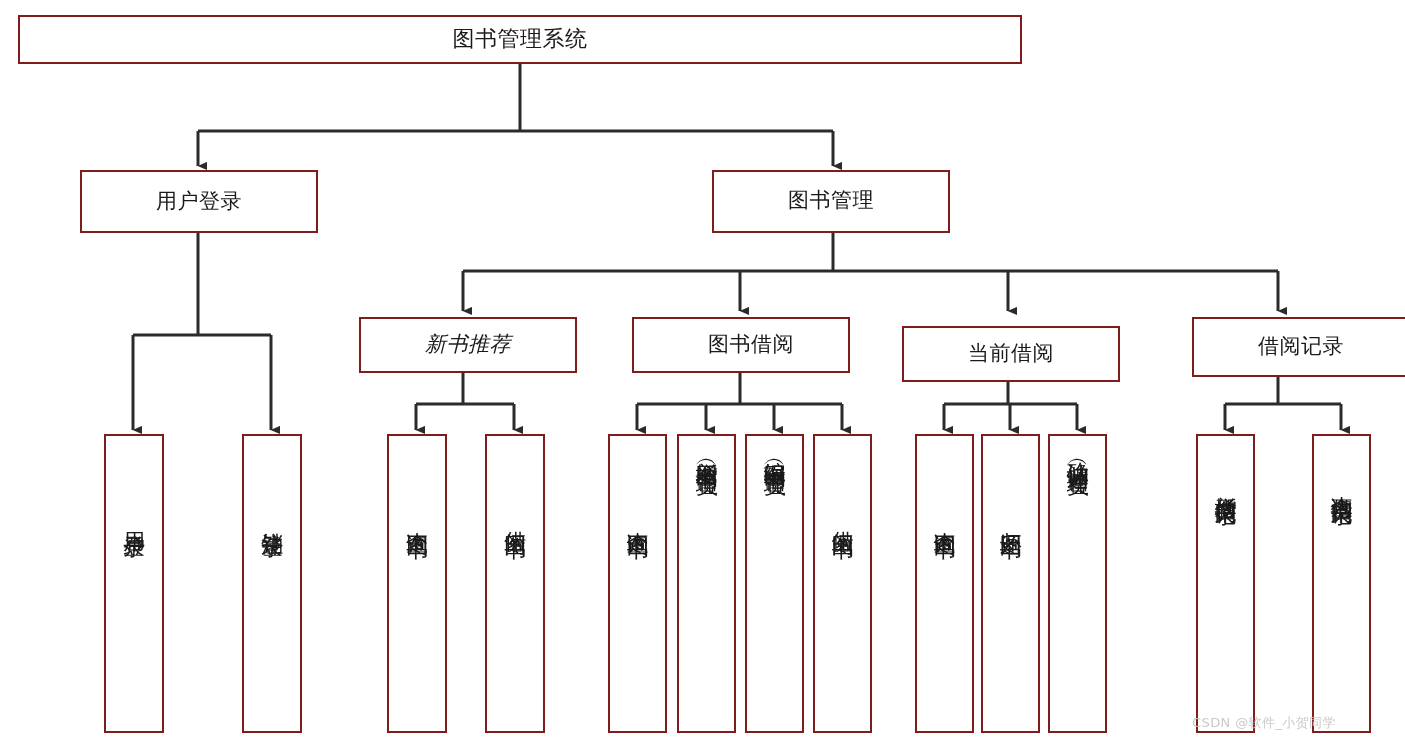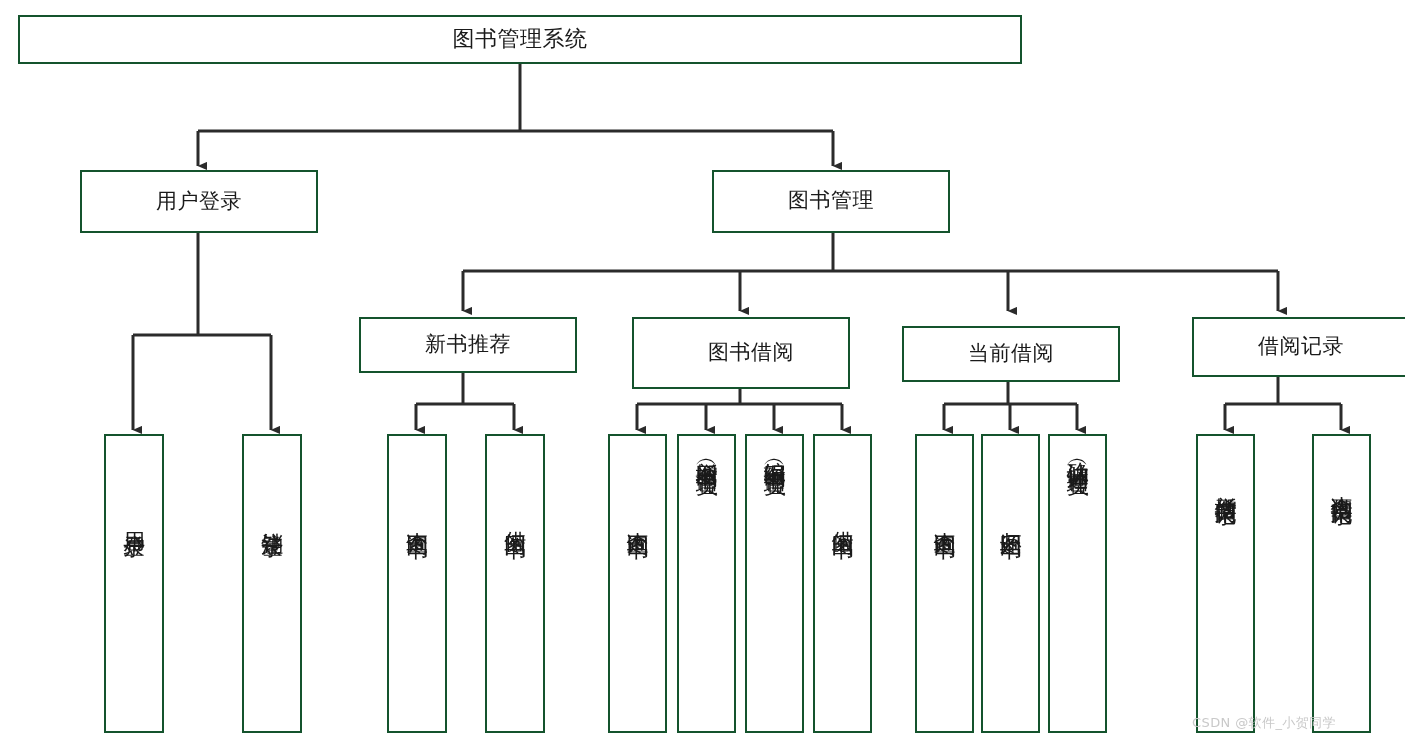--- a/index.html
+++ b/index.html
@@ -23,21 +23,21 @@
     left: 0;
     top: 0;
     width: 1405px;
     height: 747px;
     pointer-events: none;
   }
   .node {
     position: absolute;
     box-sizing: border-box;
     background: #ffffff;
-    border: 2px solid #14532d;
+    border: 2px solid #7f1d1d;
     display: flex;
     align-items: center;
     justify-content: center;
     color: #1a1a1a;
   }
   .node .label {
     display: block;
     text-align: center;
     line-height: 1.12;
     letter-spacing: 0.5px;
@@ -139,25 +139,25 @@
   </div>
 
   <div class="node horiz" style="left:80px; top:170px; width:238px; height:63px;">
     <span class="label">用户登录</span>
   </div>
 
   <div class="node horiz" style="left:712px; top:170px; width:238px; height:63px;font-family:Liberation Mono, monospace;">
     <span class="label">图书管理</span>
   </div>
 
-  <div class="node horiz" style="left:359px; top:317px; width:218px; height:56px;">
+  <div class="node horiz" style="left:359px; top:317px; width:218px; height:56px;font-style:italic;">
     <span class="label">新书推荐</span>
   </div>
 
-  <div class="node horiz" style="left:632px; top:317px; width:218px; height:72px;padding-left:20px;">
+  <div class="node horiz" style="left:632px; top:317px; width:218px; height:56px;padding-left:20px;">
     <span class="label">图书借阅</span>
   </div>
 
   <div class="node horiz" style="left:902px; top:326px; width:218px; height:56px;">
     <span class="label">当前借阅</span>
   </div>
 
   <div class="node horiz" style="left:1192px; top:317px; width:218px; height:60px;">
     <span class="label">借阅记录</span>
   </div>

